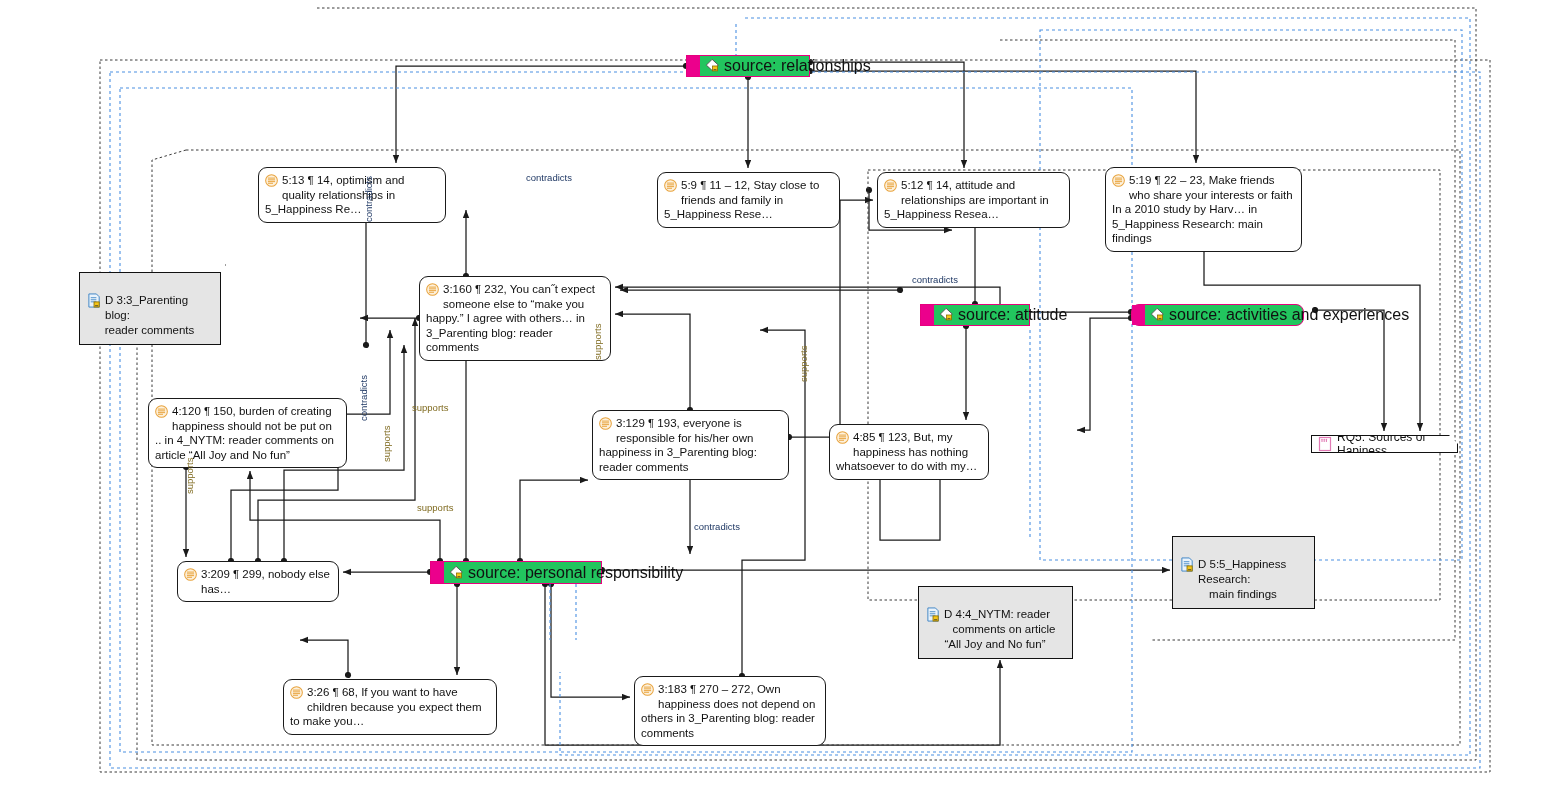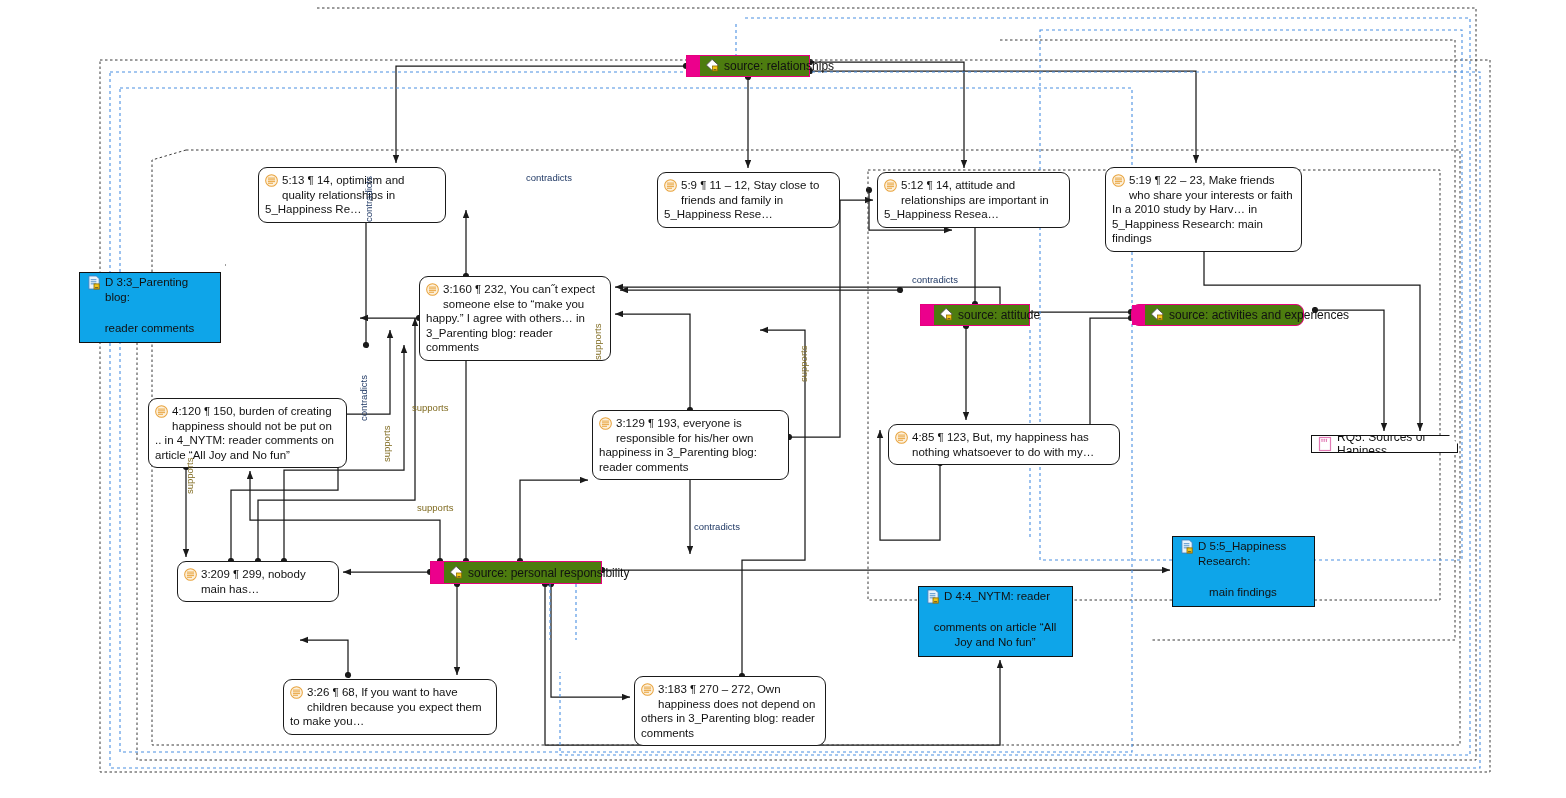--- a/index.html
+++ b/index.html
@@ -13,34 +13,34 @@
   
   .quote{
     background:#ffffff;border:1.4px solid #1a1a1a;border-radius:9px;
     padding:5px 7px 5px 6px;font-size:11.5px;line-height:14.6px;color:#111;
   }
   .quote .ic{float:left;margin:1px 4px 0 0;}
   .quote .tx{display:block;}
 
   
   .srcnode{
-    background:#4d7c0f;border:1.6px solid #e6007e;
-    display:flex;align-items:center;font-size:12px;color:#111;
+    background:#22c55e;border:1.6px solid #e6007e;
+    display:flex;align-items:center;font-size:16px;color:#111;
   }
   .srcnode .bar{width:13px;align-self:stretch;background:#ec008c;flex:0 0 13px;}
   .srcnode .ic{margin:0 2px 0 5px;display:flex;align-items:center;}
   .srcnode .lbl{padding:0 6px 0 1px;white-space:nowrap;}
 
   
   .docnode{
-    background:#0ea5e9;border:1.5px solid #111;
+    background:#e5e5e5;border:1.5px solid #111;
     font-size:11.5px;line-height:15px;color:#111;
-    padding:2px 8px 6px 7px;text-align:center;box-sizing:border-box;
+    padding:20px 8px 6px 7px;text-align:center;box-sizing:border-box;
   }
-  .docnode .row{display:block;margin-top:16px;}
+  .docnode .row{display:block;}
   .docnode .ic{float:left;margin:0 3px 0 0;}
   .docnode .t1{text-align:left;display:block;}
 
   
   .memonode{
     background:#fff;font-size:12px;color:#111;display:flex;align-items:center;
     padding:0 6px;
   }
   .memonode .ic{margin-right:5px;display:flex;}
 
@@ -281,21 +281,21 @@
             <circle cx="7" cy="7" r="6.3" fill="#fdf1dd" stroke="#e8a33d" stroke-width="1.1"></circle>
             <g stroke="#e8a33d" stroke-width="1.05" stroke-linecap="round">
               <line x1="3.6" y1="4.4" x2="10.4" y2="4.4"></line>
               <line x1="3.6" y1="6.3" x2="10.4" y2="6.3"></line>
               <line x1="3.6" y1="8.2" x2="10.4" y2="8.2"></line>
               <line x1="3.6" y1="10" x2="8.2" y2="10"></line>
             </g>
           </svg></span>
         <span class="tx">3:129 ¶ 193, everyone is responsible for his/her own happiness in 3_Parenting blog: reader comments</span>
       </div>
-      <div class="node quote" style="left: 888px; top: 424px; width: 232px; min-height: 39px;">
+      <div class="node quote" style="left: 829px; top: 424px; width: 160px; min-height: 39px;">
         <span class="ic"><svg width="13" height="13" viewBox="0 0 14 14">
             <circle cx="7" cy="7" r="6.3" fill="#fdf1dd" stroke="#e8a33d" stroke-width="1.1"></circle>
             <g stroke="#e8a33d" stroke-width="1.05" stroke-linecap="round">
               <line x1="3.6" y1="4.4" x2="10.4" y2="4.4"></line>
               <line x1="3.6" y1="6.3" x2="10.4" y2="6.3"></line>
               <line x1="3.6" y1="8.2" x2="10.4" y2="8.2"></line>
               <line x1="3.6" y1="10" x2="8.2" y2="10"></line>
             </g>
           </svg></span>
         <span class="tx">4:85 ¶ 123, But, my happiness has nothing whatsoever to do with my…</span>
@@ -316,21 +316,21 @@
       <div class="node quote" style="left: 177px; top: 561px; width: 162px; min-height: 24px;">
         <span class="ic"><svg width="13" height="13" viewBox="0 0 14 14">
             <circle cx="7" cy="7" r="6.3" fill="#fdf1dd" stroke="#e8a33d" stroke-width="1.1"></circle>
             <g stroke="#e8a33d" stroke-width="1.05" stroke-linecap="round">
               <line x1="3.6" y1="4.4" x2="10.4" y2="4.4"></line>
               <line x1="3.6" y1="6.3" x2="10.4" y2="6.3"></line>
               <line x1="3.6" y1="8.2" x2="10.4" y2="8.2"></line>
               <line x1="3.6" y1="10" x2="8.2" y2="10"></line>
             </g>
           </svg></span>
-        <span class="tx">3:209 ¶ 299, nobody main has…</span>
+        <span class="tx">3:209 ¶ 299, nobody else has…</span>
       </div>
       <div class="node srcnode" style="left: 430px; top: 561px; width: 172px; height: 23px;">
         <span class="bar"></span>
         <span class="ic">
           <svg width="16" height="16" viewBox="0 0 18 18">
             <polygon points="8,1.5 15,8 8,14 1.5,8" fill="#ffffff" stroke="#4a4a4a" stroke-width="1"></polygon>
             <rect x="8.5" y="9" width="5.5" height="5.5" fill="#f5c518" stroke="#8a6d00" stroke-width="0.9"></rect>
             <line x1="9.6" y1="13.1" x2="12.9" y2="13.1" stroke="#333" stroke-width="0.9"></line>
           </svg>
         </span>

